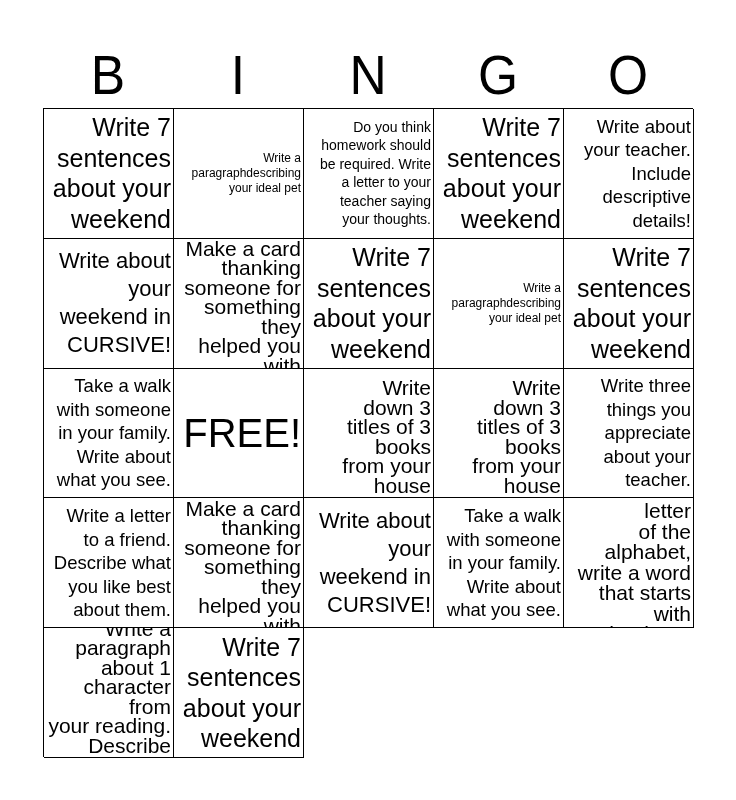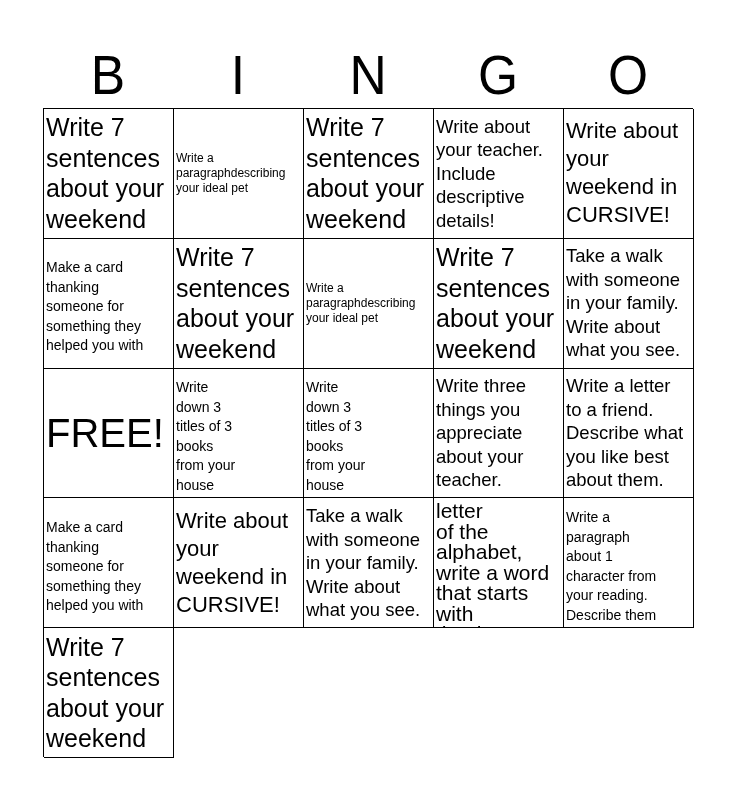--- a/index.html
+++ b/index.html
@@ -45,34 +45,34 @@
       border-left: 1px solid #000;
       box-sizing: border-box;
     }
     .cell {
       border-right: 1px solid #000;
       border-bottom: 1px solid #000;
       box-sizing: border-box;
       display: flex;
       align-items: center;
       justify-content: center;
-      text-align: left;
+      text-align: right;
       padding: 0 2px;
       overflow: hidden;
     }
     .cell span {
       display: block;
       width: 100%;
       white-space: pre-line;
     }
     .xl { font-size: 25px; line-height: 30.5px; }
     .l  { font-size: 22px; line-height: 28px; }
     .ml { font-size: 18.5px; line-height: 23.5px; }
     .m  { font-size: 21px; line-height: 20.5px; }
-    .s  { font-size: 14px; line-height: 19.5px; margin-top: 8px; }
+    .s  { font-size: 21px; line-height: 19.5px; margin-top: 8px; }
     .xs { font-size: 14px; line-height: 18.5px; }
     .tiny { font-size: 12px; line-height: 15px; }
     .free { font-size: 40px; line-height: 44px; }
   </style>
 </head>
 <body>
 
 <div class="header">
   <div class="header-letter">B</div>
   <div class="header-letter">I</div>
@@ -87,20 +87,28 @@
 sentences
 about your
 weekend</span>
     </div>
     <div class="cell">
       <span class="tiny">Write a
 paragraphdescribing
 your ideal pet</span>
     </div>
     <div class="cell">
+      <span class="xs">Do you think
+homework should
+be required. Write
+a letter to your
+teacher saying
+your thoughts.</span>
+    </div>
+    <div class="cell">
       <span class="xl">Write 7
 sentences
 about your
 weekend</span>
     </div>
     <div class="cell">
       <span class="ml">Write about
 your teacher.
 Include
 descriptive

